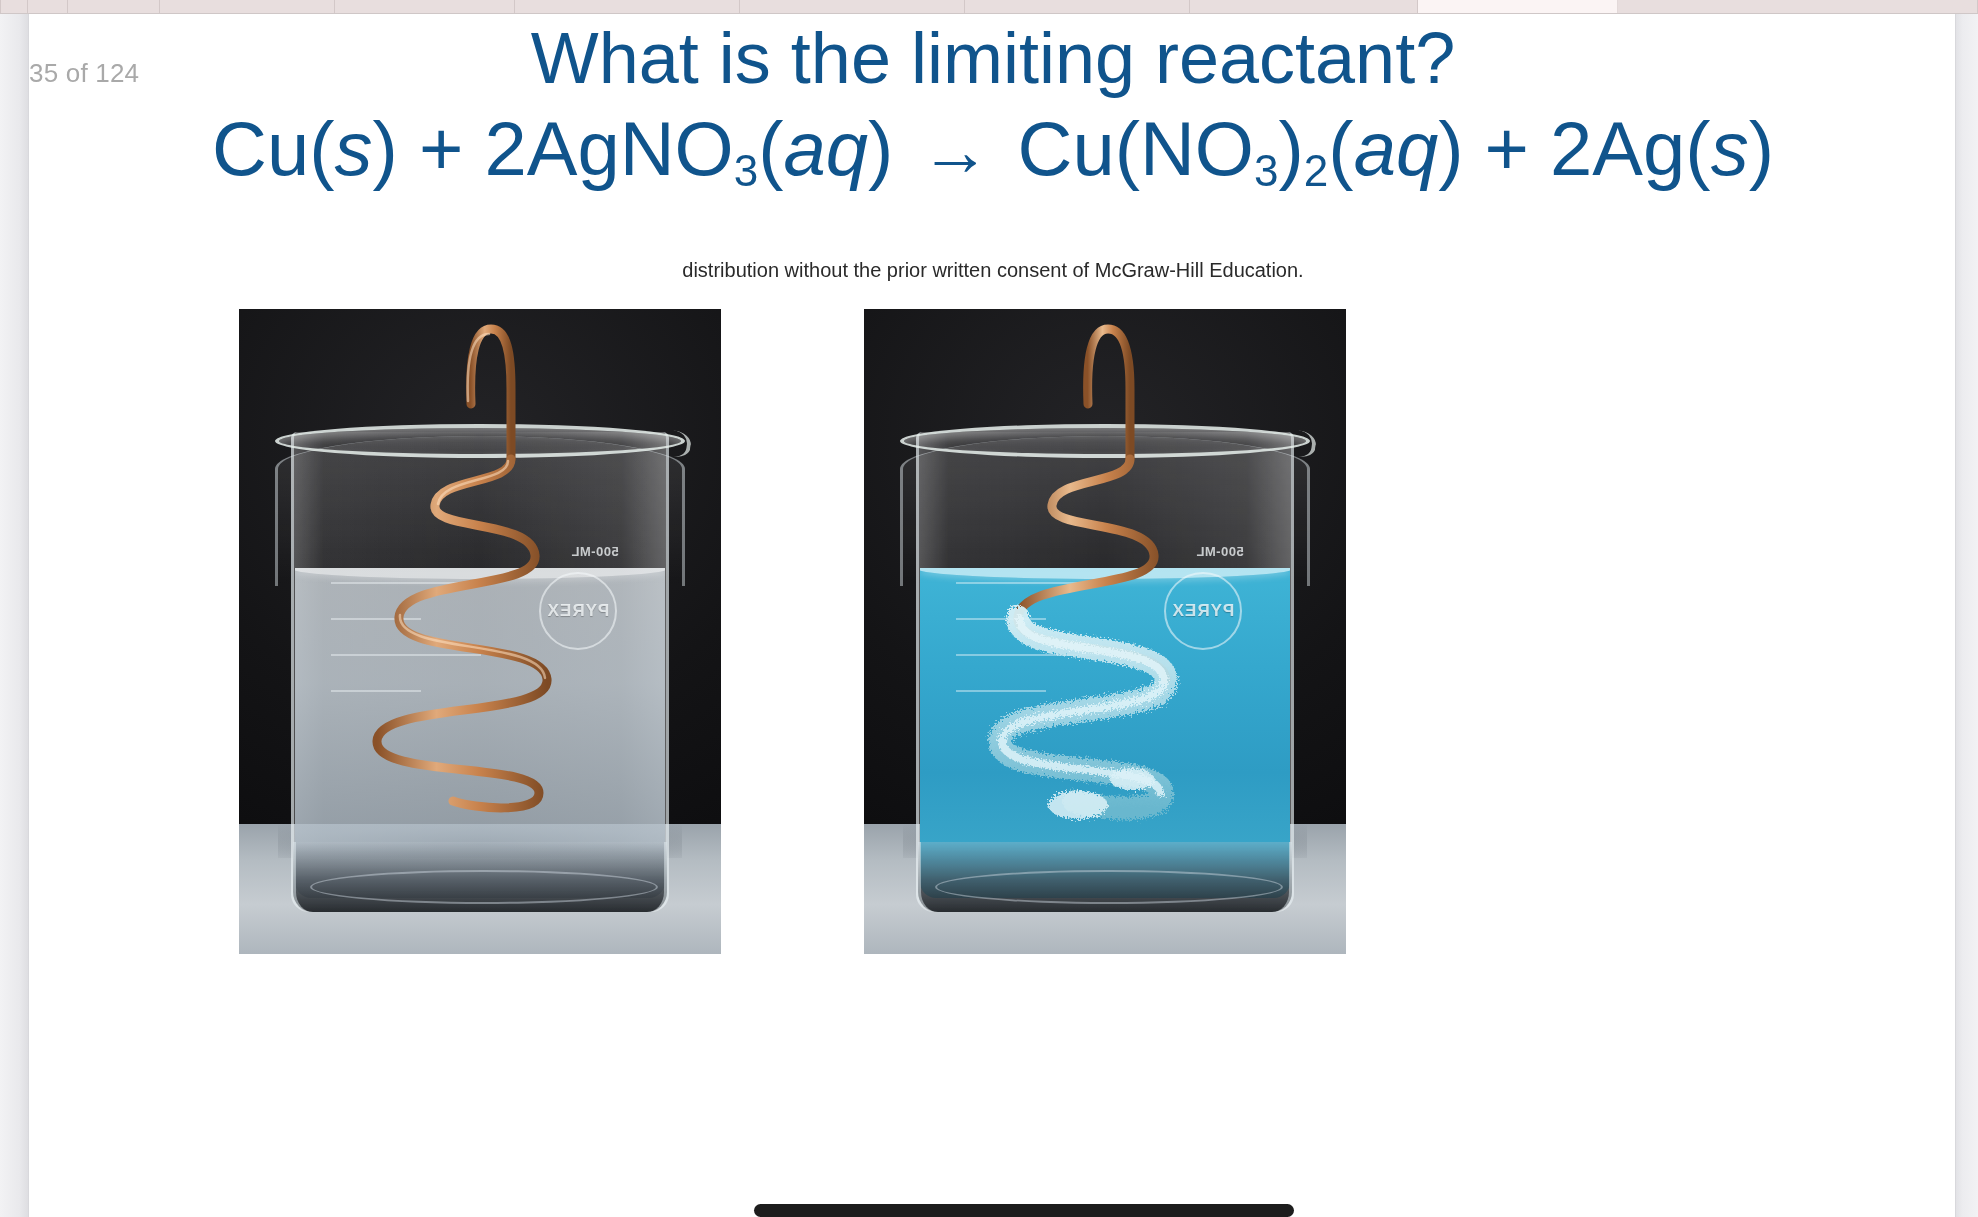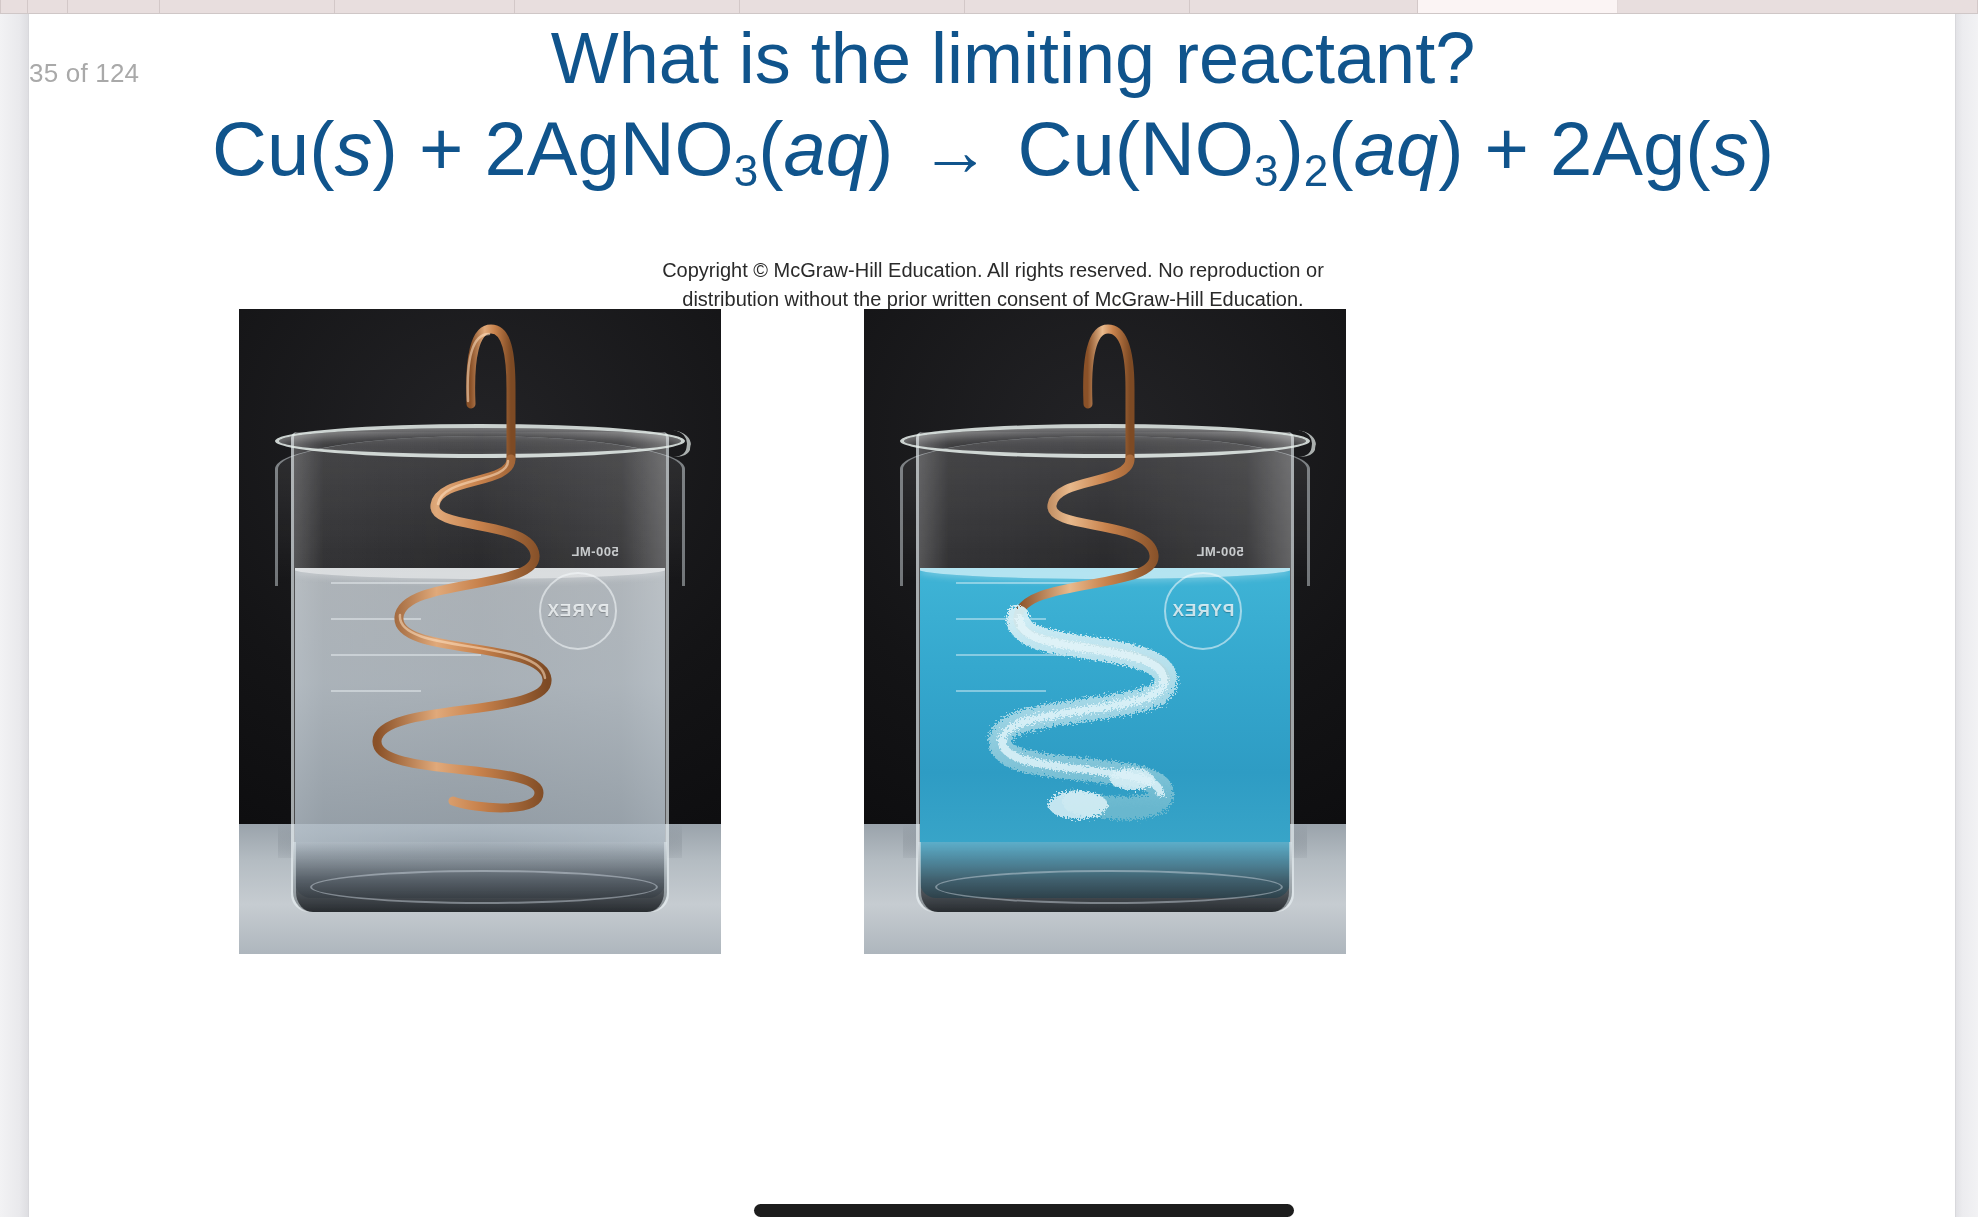--- a/index.html
+++ b/index.html
@@ -76,21 +76,20 @@
   
   .slide-title {
     position: absolute;
     top: 8px; left: 0; width: 1928px;
     text-align: center;
     font-size: 72px;
     line-height: 1.02;
     color: #10548c;
     font-weight: 400;
     white-space: nowrap;
-    padding-left: 20px;
   }
   .equation {
     position: absolute;
     top: 95px; left: 0; width: 1928px;
     text-align: center;
     font-size: 76px;
     line-height: 1.05;
     color: #10548c;
     font-weight: 400;
     white-space: nowrap;
@@ -337,21 +336,20 @@
 
   <div class="page">
 
     <div class="slide-counter">35 of 124</div>
 
     <div class="slide-title">What is the limiting reactant?</div>
 
     <div class="equation" id="equation"><span>Cu(</span><i>s</i><span>) + 2AgNO</span><sub>3</sub><span>(</span><i>aq</i><span>) </span><span class="arrow">→</span><span> Cu(NO</span><sub>3</sub><span>)</span><sub>2</sub><span>(</span><i>aq</i><span>) + 2Ag(</span><i>s</i><span>)</span></div>
 
     <div class="copyright">
-      <span>Copyright © McGraw-Hill Education.  All rights reserved. No reproduction or</span>
       <span>distribution without the prior written consent of McGraw-Hill Education.</span>
     </div>
 
     <div class="figure">
 
       <div class="beaker-photo left">
         <div class="backdrop"></div>
         <div class="bench"></div>
         <div class="bench-shadow"></div>
 

